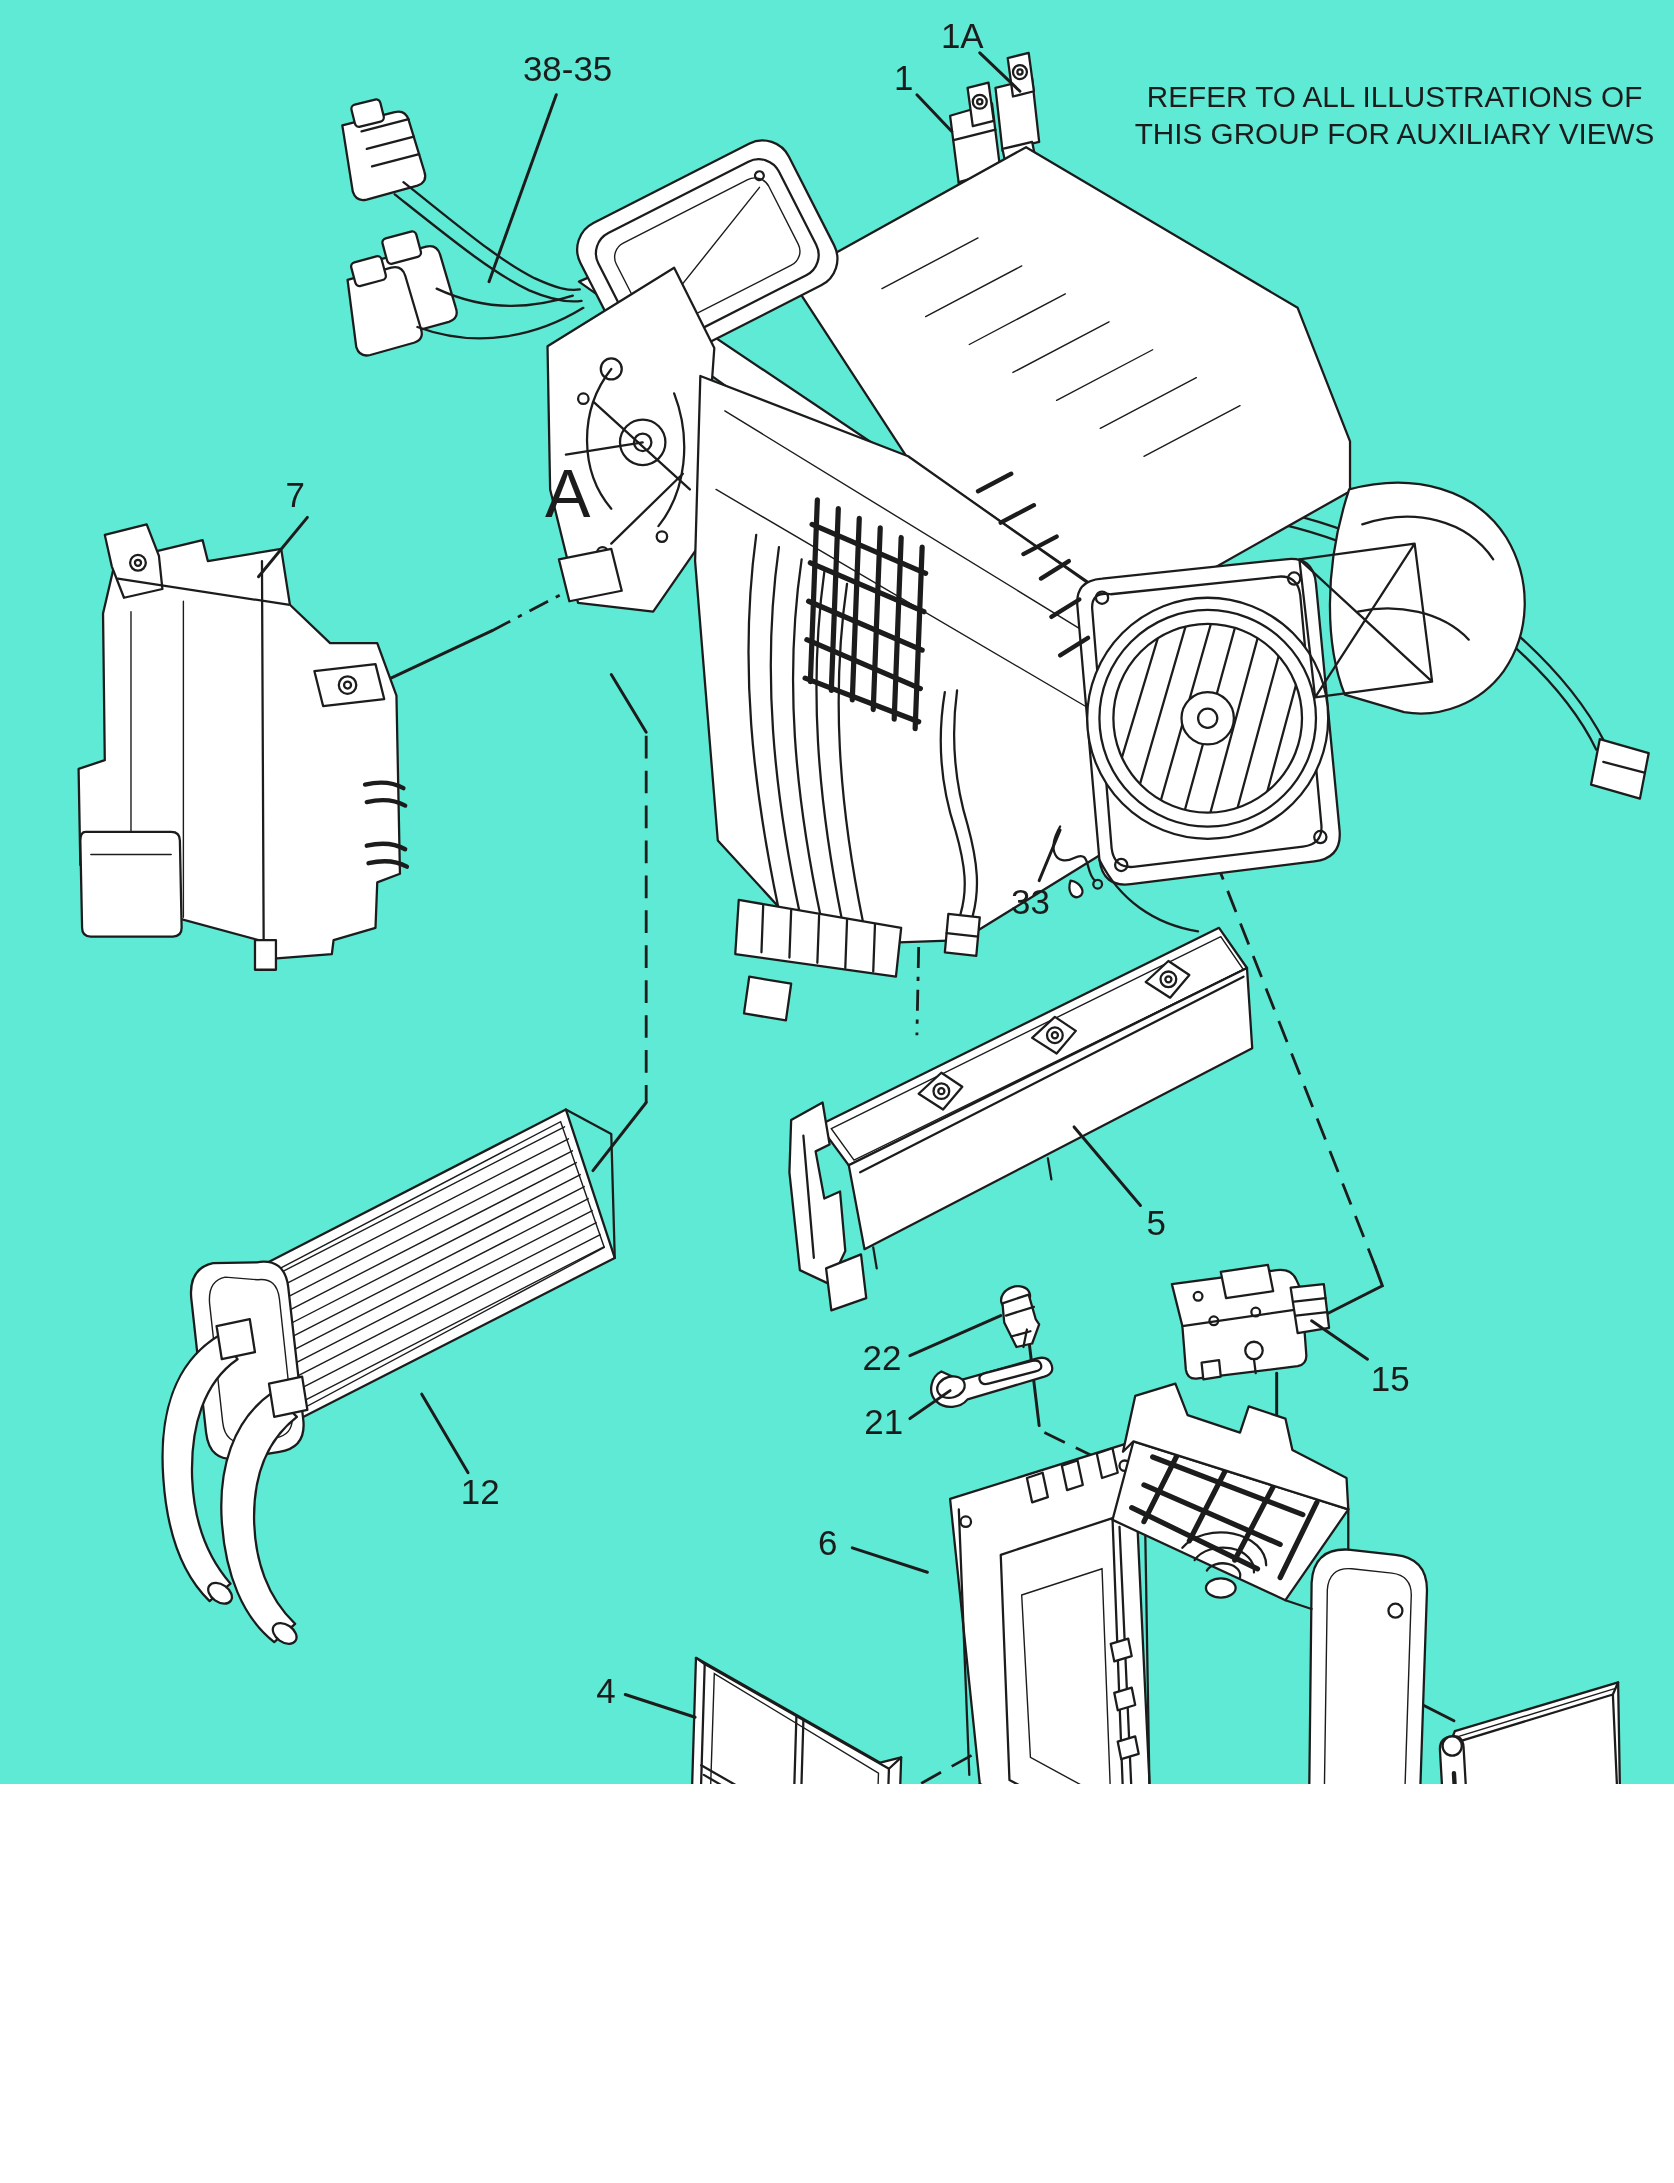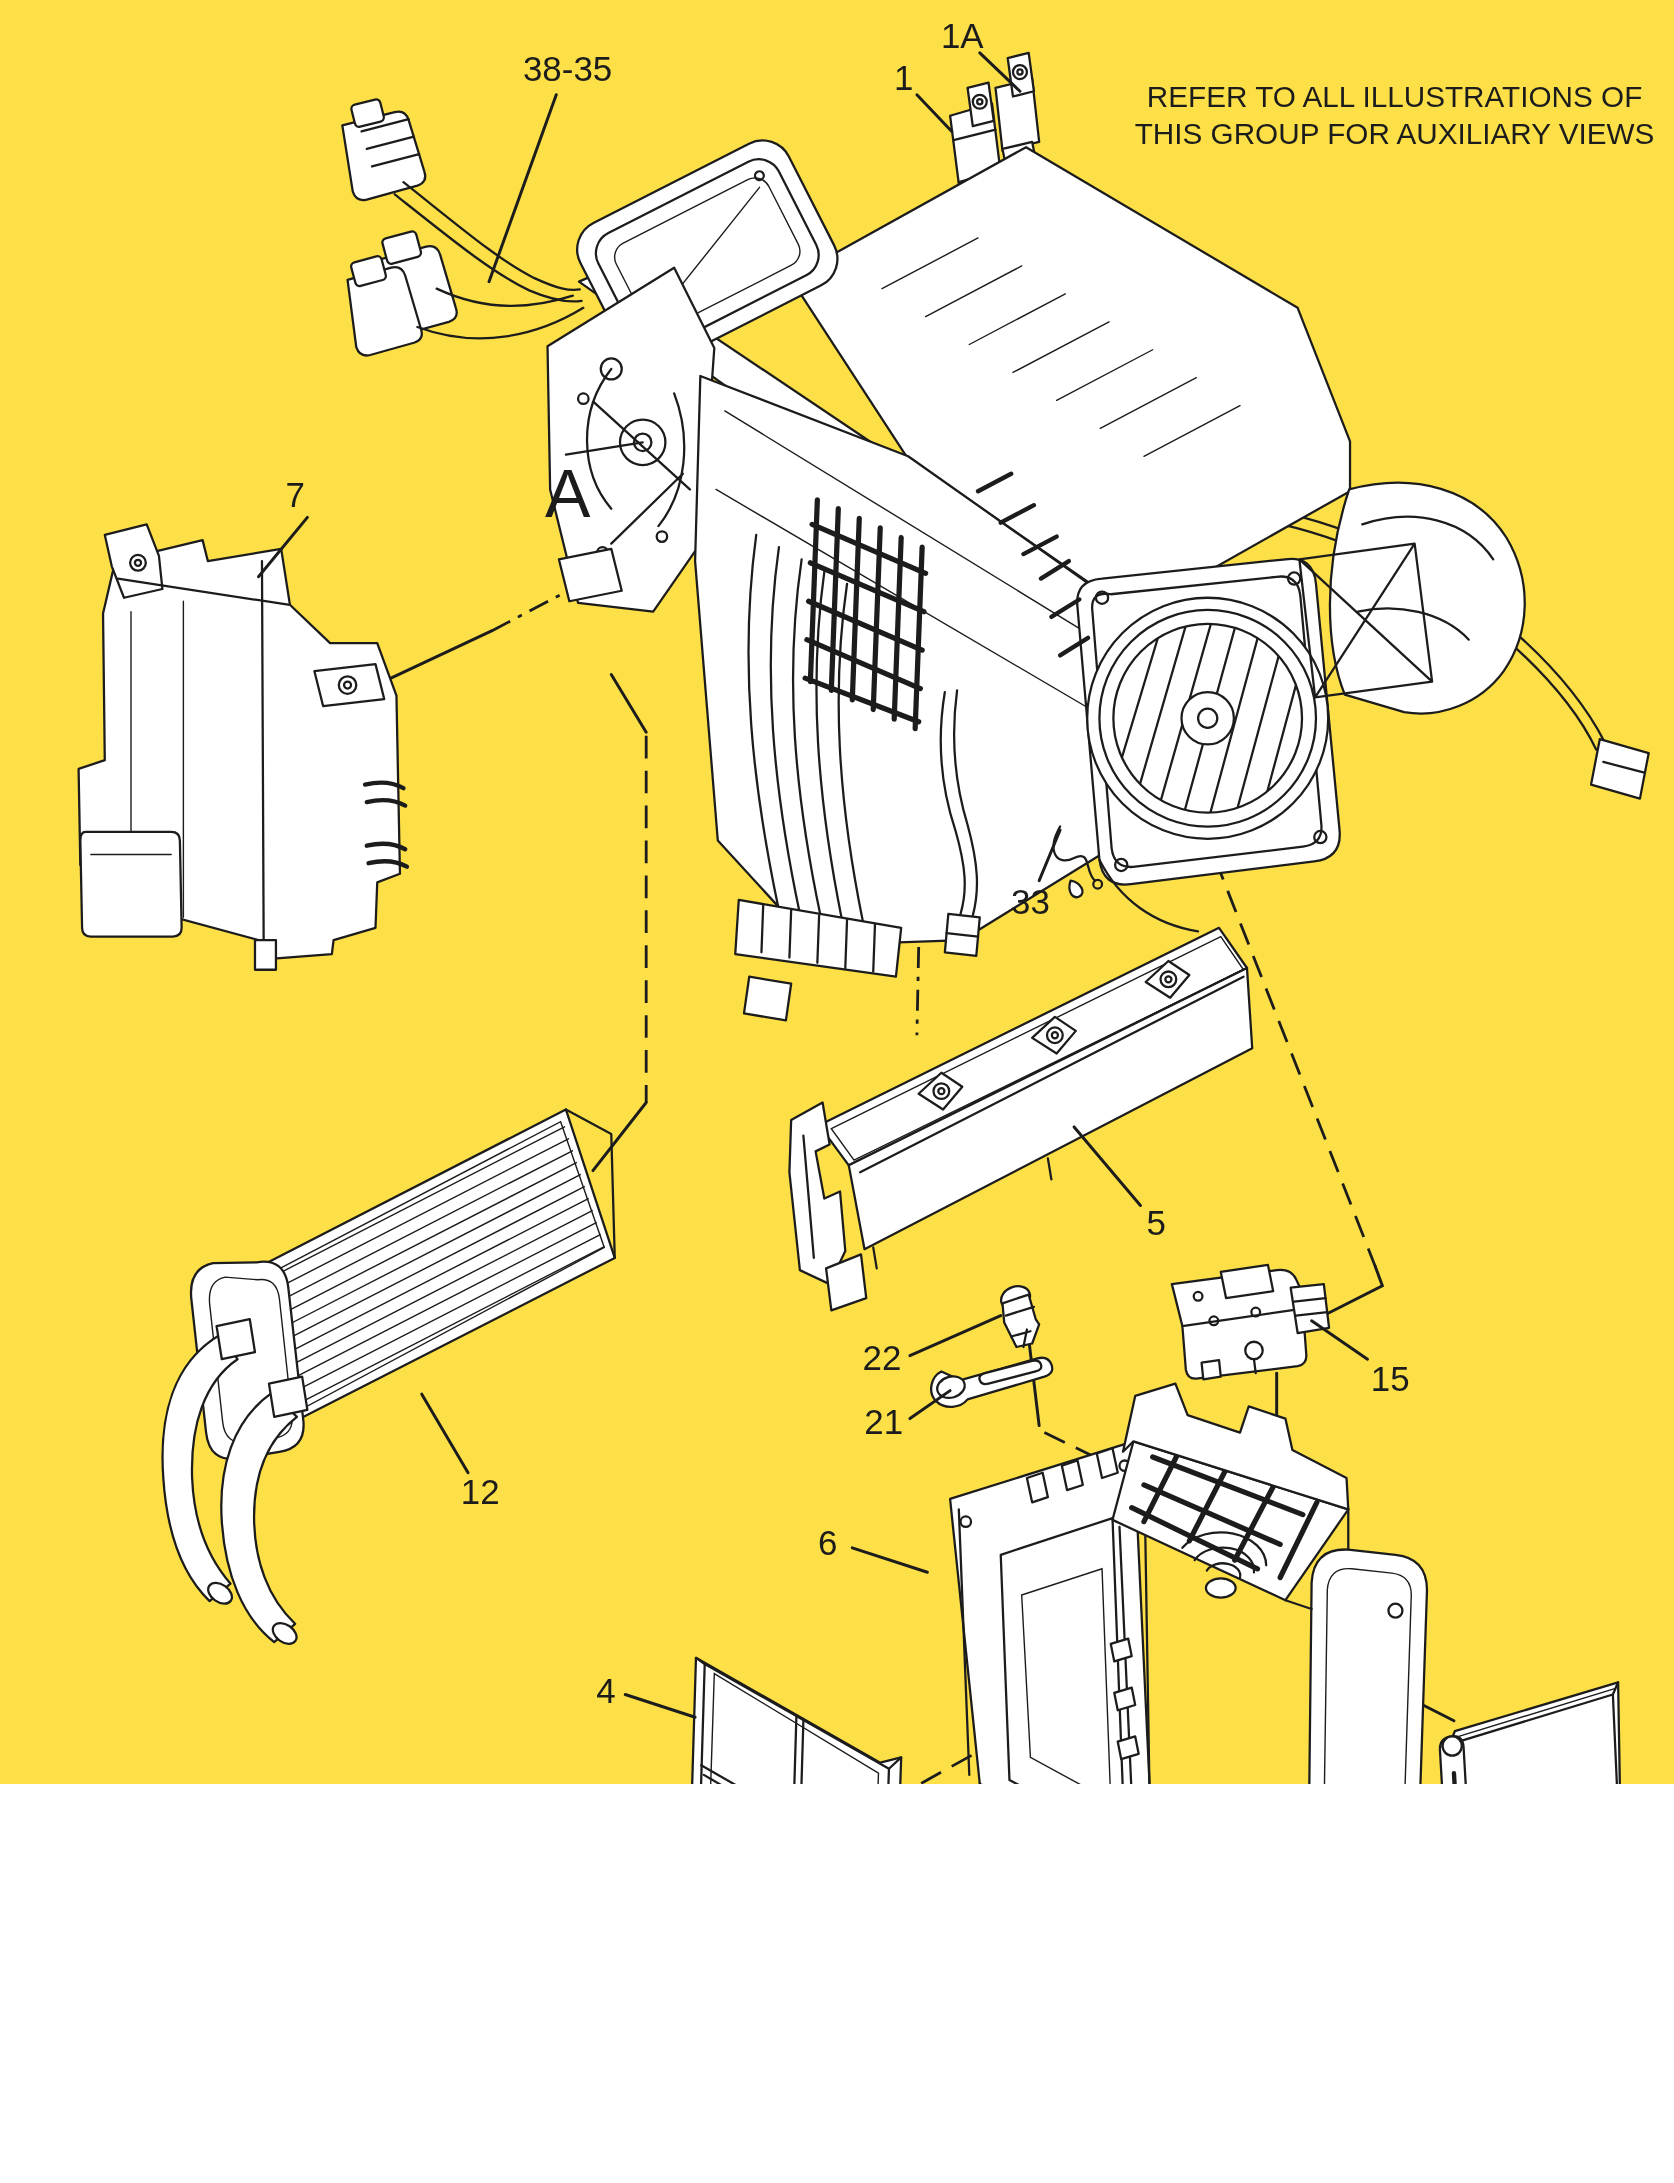--- a/index.html
+++ b/index.html
@@ -1,17 +1,17 @@
 <!DOCTYPE html>
 <html style="font-size:14px"><head>
 <meta charset="utf-8">
 <style>
   html,body{margin:0;padding:0;background:#ffffff;}
   body{font-family:"Liberation Sans", sans-serif;}
-  .stage{width:1674px;height:1784px;position:relative;background:#fde047;overflow:hidden;}
+  .stage{width:1674px;height:1784px;position:relative;background:#5eead4;overflow:hidden;}
   svg{display:block;}
   .ln{fill:none;stroke:#1c1c1c;stroke-width:2.6;stroke-linecap:round;stroke-linejoin:round;}
   .lnW{fill:#ffffff;stroke:#1c1c1c;stroke-width:2.6;stroke-linejoin:round;}
   .lnT{fill:none;stroke:#1c1c1c;stroke-width:1.6;stroke-linecap:round;}
   .thk{fill:none;stroke:#1c1c1c;stroke-width:6;stroke-linecap:round;}
   .leader{fill:none;stroke:#1c1c1c;stroke-width:3.4;stroke-linecap:round;}
   .dash{fill:none;stroke:#1c1c1c;stroke-width:3.2;stroke-dasharray:26 14;}
   .dashdot{fill:none;stroke:#1c1c1c;stroke-width:3.2;stroke-dasharray:24 10 5 10;}
   .callout{font-size:40px;fill:#1c1c1c;text-anchor:middle;}
   .viewletter{font-size:78px;fill:#1c1c1c;text-anchor:middle;}

